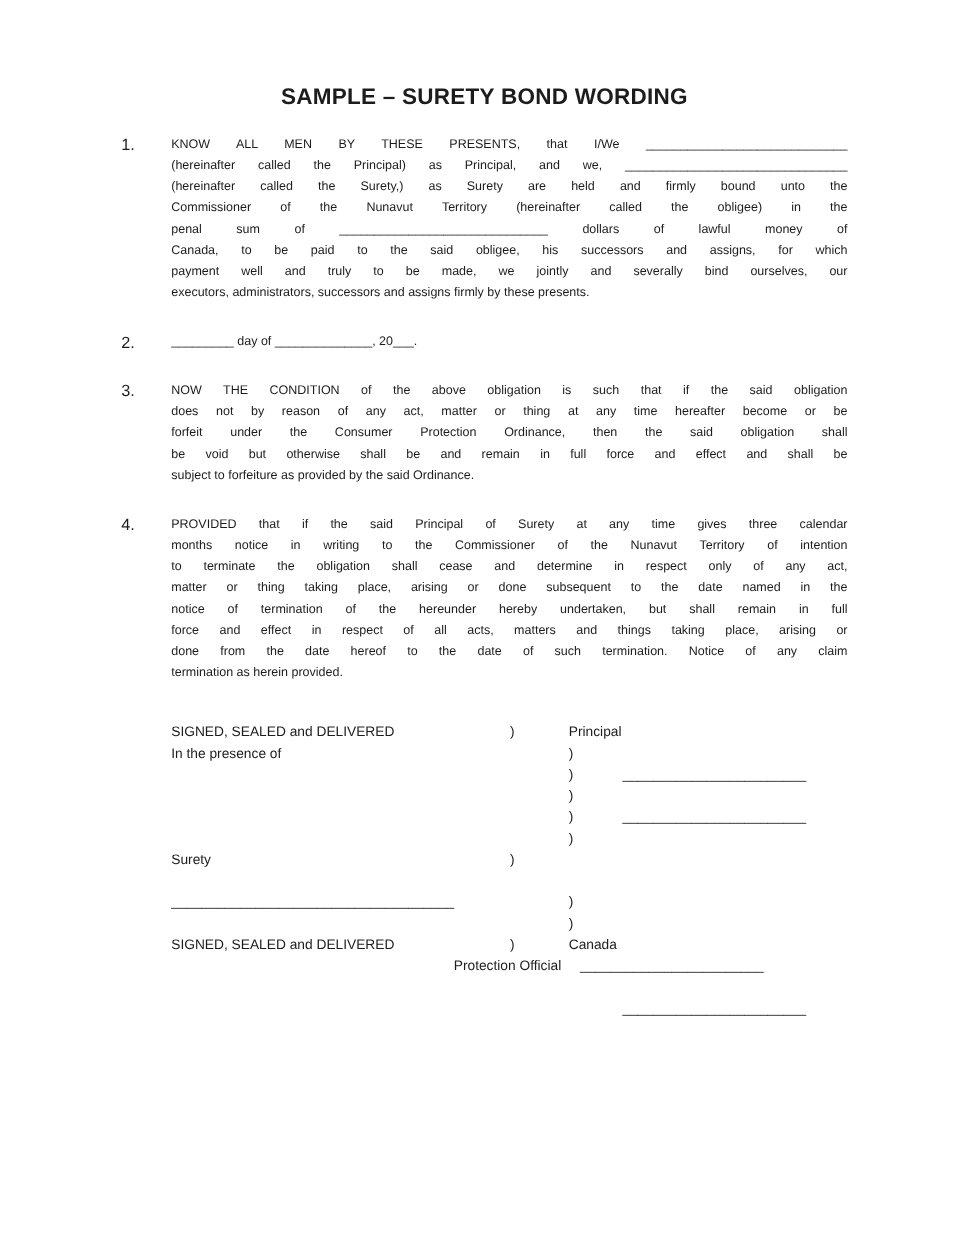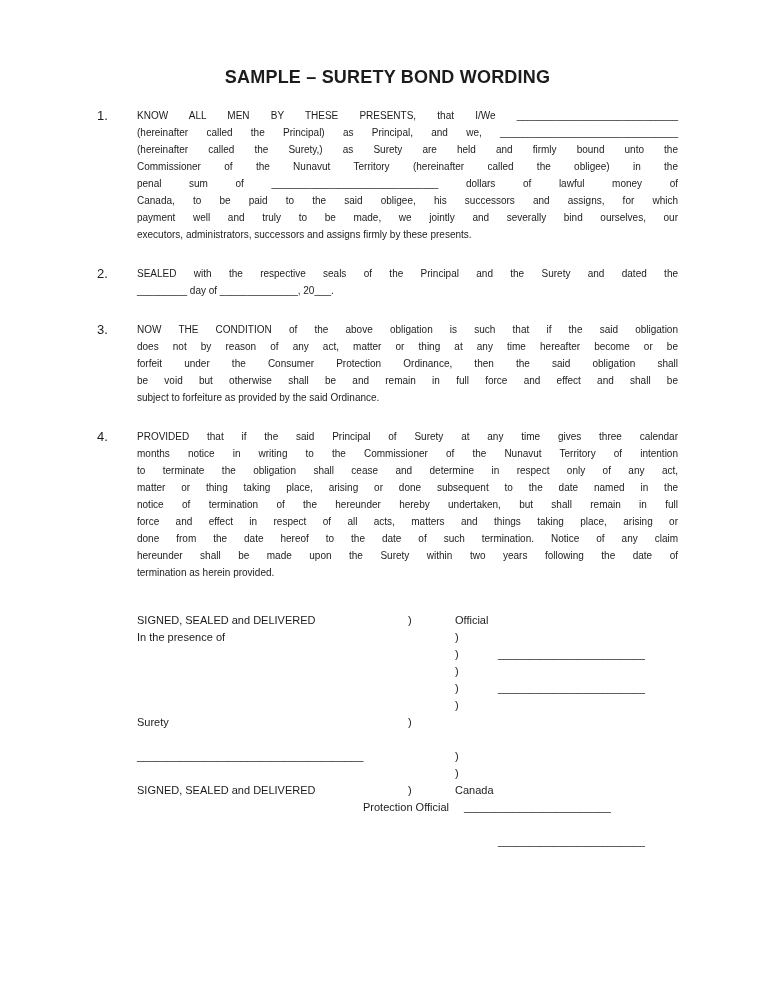--- a/index.html
+++ b/index.html
@@ -92,21 +92,20 @@
           <div class="line j">Commissioner of the Nunavut Territory (hereinafter called the obligee) in the</div>
           <div class="line j">penal sum of ______________________________ dollars of lawful money of</div>
           <div class="line j">Canada, to be paid to the said obligee, his successors and assigns, for which</div>
           <div class="line j">payment well and truly to be made, we jointly and severally bind ourselves, our</div>
           <div class="line">executors, administrators, successors and assigns firmly by these presents.</div>
         </div>
       </div>
       <div class="para">
         <div class="num">2.</div>
         <div class="ptext">
-          <div class="line j">SEALED with the respective seals of the Principal and the Surety and dated the</div>
           <div class="line">_________ day of ______________, 20___.</div>
         </div>
       </div>
       <div class="para">
         <div class="num">3.</div>
         <div class="ptext">
           <div class="line j">NOW THE CONDITION of the above obligation is such that if the said obligation</div>
           <div class="line j">does not by reason of any act, matter or thing at any time hereafter become or be</div>
           <div class="line j">forfeit under the Consumer Protection Ordinance, then the said obligation shall</div>
           <div class="line j">be void but otherwise shall be and remain in full force and effect and shall be</div>
@@ -116,31 +115,30 @@
       <div class="para">
         <div class="num">4.</div>
         <div class="ptext">
           <div class="line j">PROVIDED that if the said Principal of Surety at any time gives three calendar</div>
           <div class="line j">months notice in writing to the Commissioner of the Nunavut Territory of intention</div>
           <div class="line j">to terminate the obligation shall cease and determine in respect only of any act,</div>
           <div class="line j">matter or thing taking place, arising or done subsequent to the date named in the</div>
           <div class="line j">notice of termination of the hereunder hereby undertaken, but shall remain in full</div>
           <div class="line j">force and effect in respect of all acts, matters and things taking place, arising or</div>
           <div class="line j">done from the date hereof to the date of such termination. Notice of any claim</div>
-          <div class="line j">hereunder shall be made upon the Surety within two years following the date of</div>
           <div class="line">termination as herein provided.</div>
         </div>
       </div>
     </div>
 
   <div class="sig">
       <div class="sig-row">
         <span class="sig-left">SIGNED, SEALED and DELIVERED</span>
         <span class="sig-b">)</span>
-        <span class="sig-right"><span>Official</span></span>
+        <span class="sig-right"><span>Principal</span></span>
       </div>
       <div class="sig-row">
         <span class="sig-left">In the presence of</span>
         <span class="sig-b"></span>
         <span class="sig-right"><span class="rb">)</span></span>
       </div>
       <div class="sig-row">
         <span class="sig-left"></span>
         <span class="sig-b"></span>
         <span class="sig-right"><span class="rb">)</span><span>________________________</span></span>

